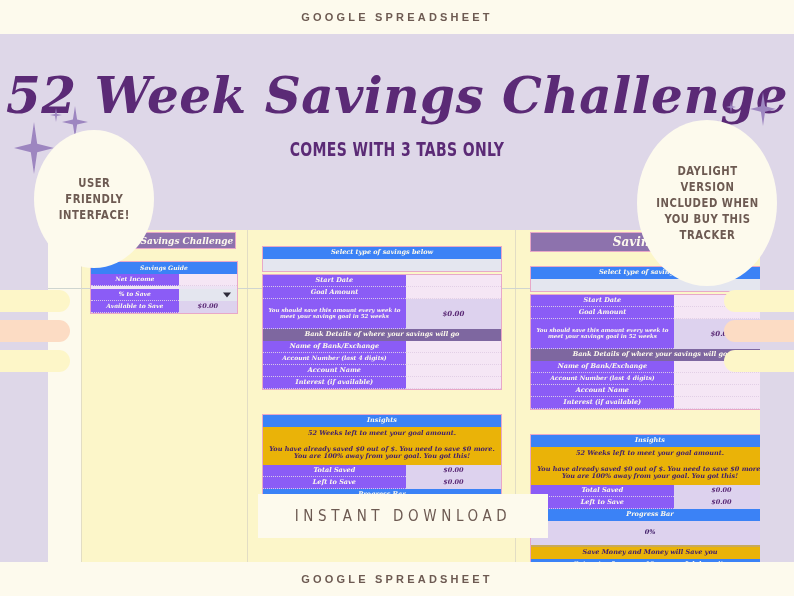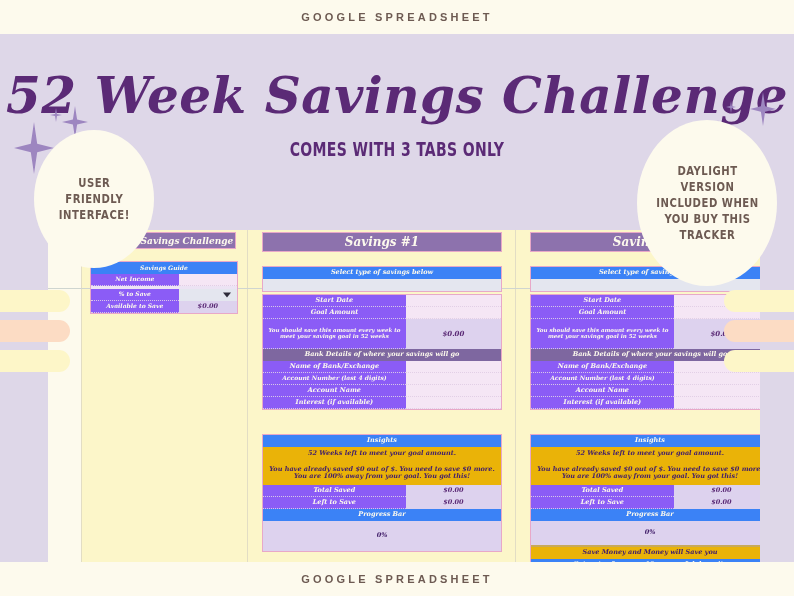--- a/index.html
+++ b/index.html
@@ -190,21 +190,20 @@
           </div>
         </div>
         <div class="row">
           <div class="cell lbl" style="width:60%; height:12px; font-size:6px;">Available to Save</div>
           <div class="cell val-lav" style="width:40%; height:12px; font-size:6.5px;">$0.00</div>
         </div>
       </div>
     </div>
 
     <div class="panel" style="left:214px; top:2px; width:240px;">
-      <div class="ptitle" style="height:20px; font-size:12px;">Savings #1</div>
 
       <div class="tbl" style="margin-top:14px;">
         <div class="row">
           <div class="cell fullrow" style="width:100%; height:12px; font-size:6.5px;">Select type of savings below</div>
         </div>
         <div class="row">
           <div class="cell val-grey" style="width:100%; height:12px; font-size:6.5px;"></div>
         </div>
       </div>
 
@@ -384,20 +383,23 @@
 INTERFACE!</div>
   </div>
   <div class="badge badge-right">
     <div class="badge-text">DAYLIGHT
 VERSION
 INCLUDED WHEN
 YOU BUY THIS
 TRACKER</div>
   </div>
 
+  <div class="download">
+    <div class="download-text">INSTANT DOWNLOAD</div>
+  </div>
 
   <div class="band band-top">
     <div class="band-text">GOOGLE SPREADSHEET</div>
   </div>
   <div class="band band-bottom">
     <div class="band-text">GOOGLE SPREADSHEET</div>
   </div>
 
 </div>
 

